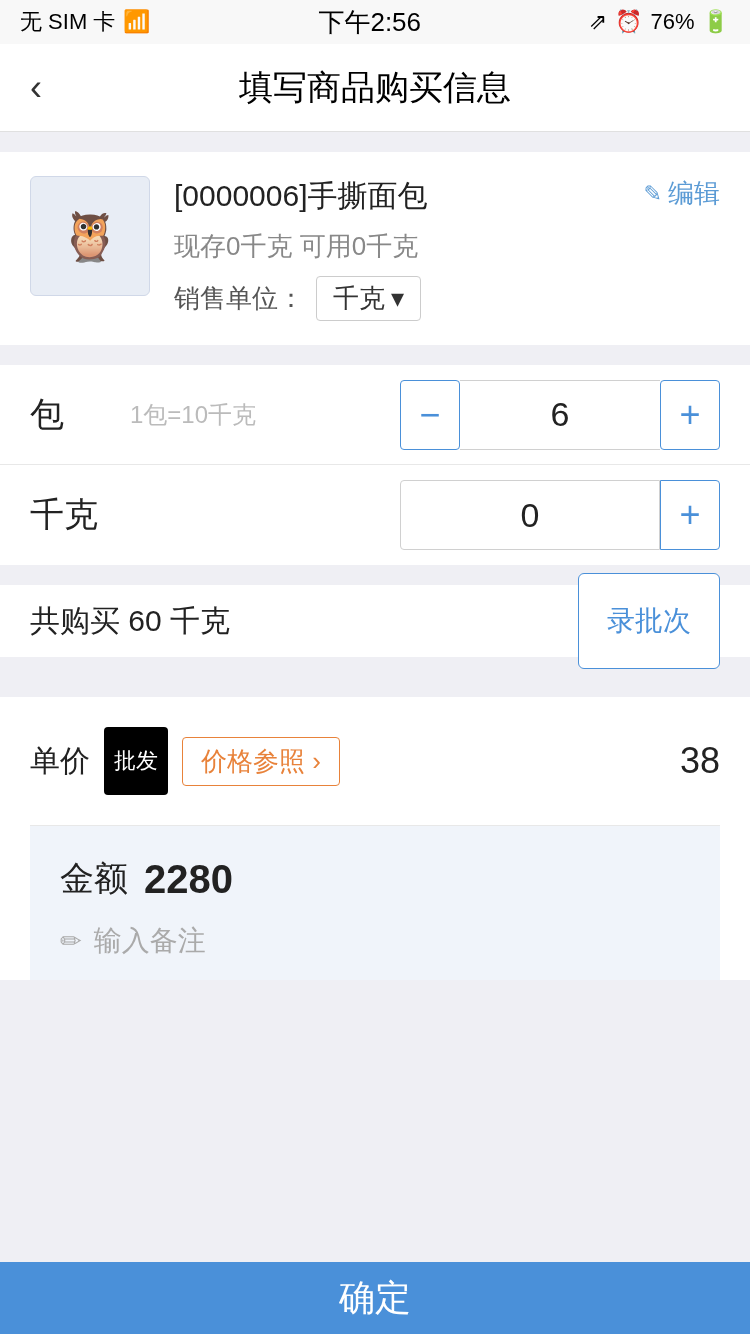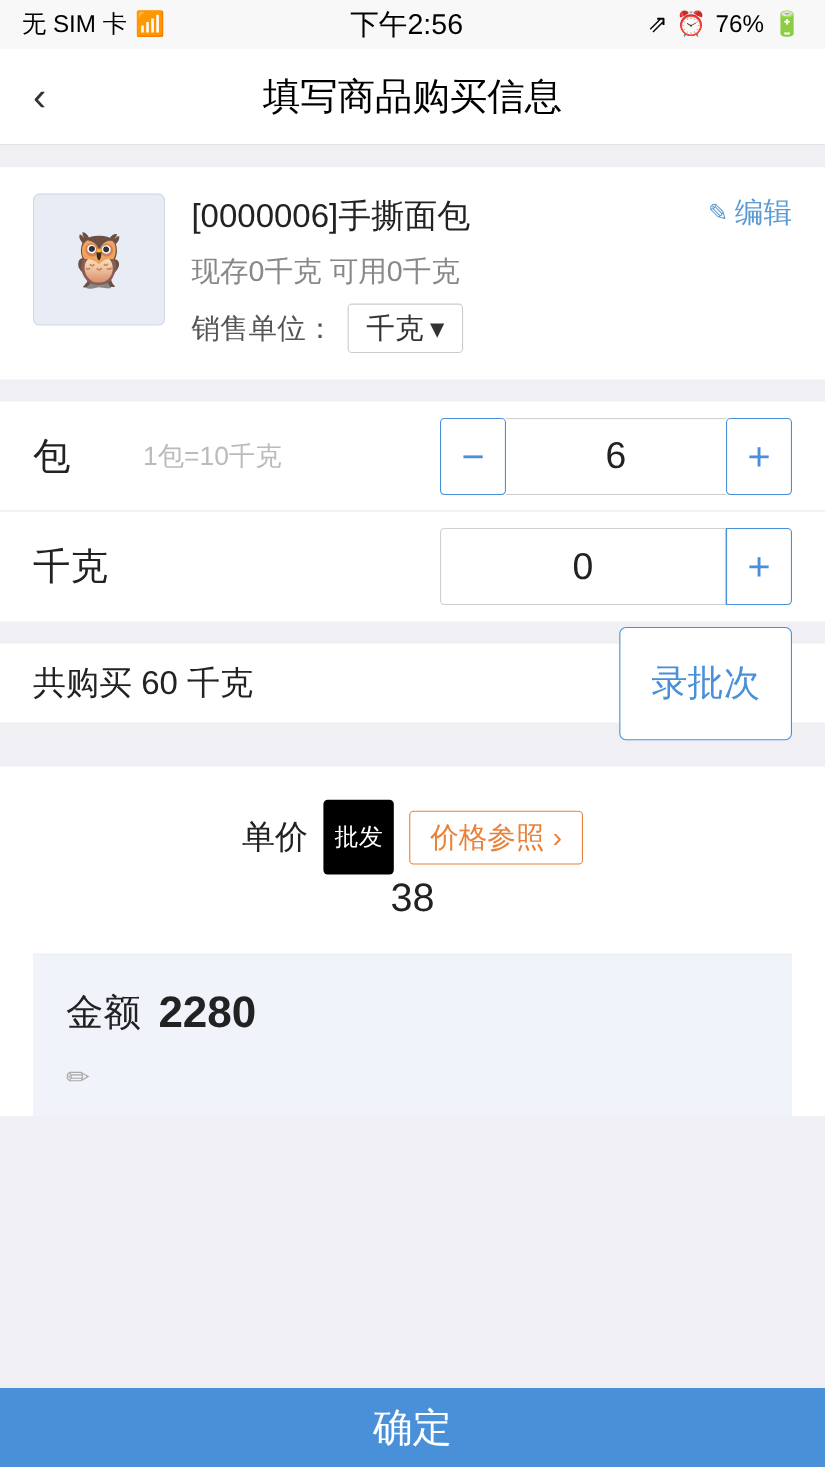--- a/index.html
+++ b/index.html
@@ -209,40 +209,39 @@
       align-items: center;
       justify-content: space-between;
     }
     .total-text {
       font-size: 30px;
       color: #222;
     }
     .record-batch-btn {
       border: 1px solid #4a90d9;
       color: #4a90d9;
-      font-size: 33px;
+      font-size: 28px;
       padding: 28px 28px;
       border-radius: 6px;
       cursor: pointer;
       background: #fff;
     }
 
     
     .price-section {
       background: #fff;
       margin-top: 20px;
       padding: 30px 30px 0 30px;
     }
     .price-row {
       display: flex;
       align-items: center;
       justify-content: space-between;
       padding-bottom: 30px;
       border-bottom: 1px solid #e8e8e8;
-      flex-direction: column;
     }
     .price-label-group {
       display: flex;
       align-items: center;
       gap: 14px;
     }
     .price-label {
       font-size: 30px;
       color: #222;
     }
@@ -409,19 +408,20 @@
     <div class="price-value">38</div>
   </div>
 
   <div class="amount-section">
     <div class="amount-row">
       <span class="amount-label">金额</span>
       <span class="amount-value">2280</span>
     </div>
     <div class="remark-row">
       <span class="pencil-icon">✏</span>
+      <span>输入备注</span>
     </div>
   </div>
 </div>
 
 <div class="empty-space"></div>
 
 <button class="confirm-btn">确定</button>
 
 </body></html>

